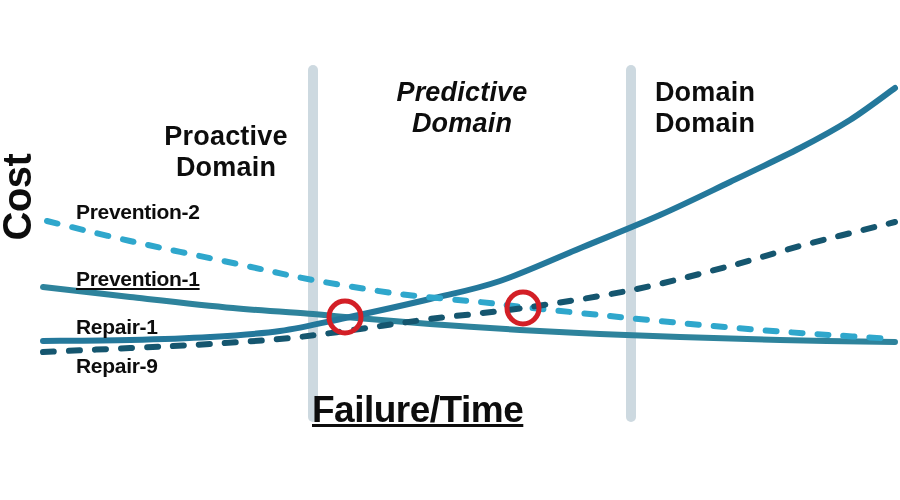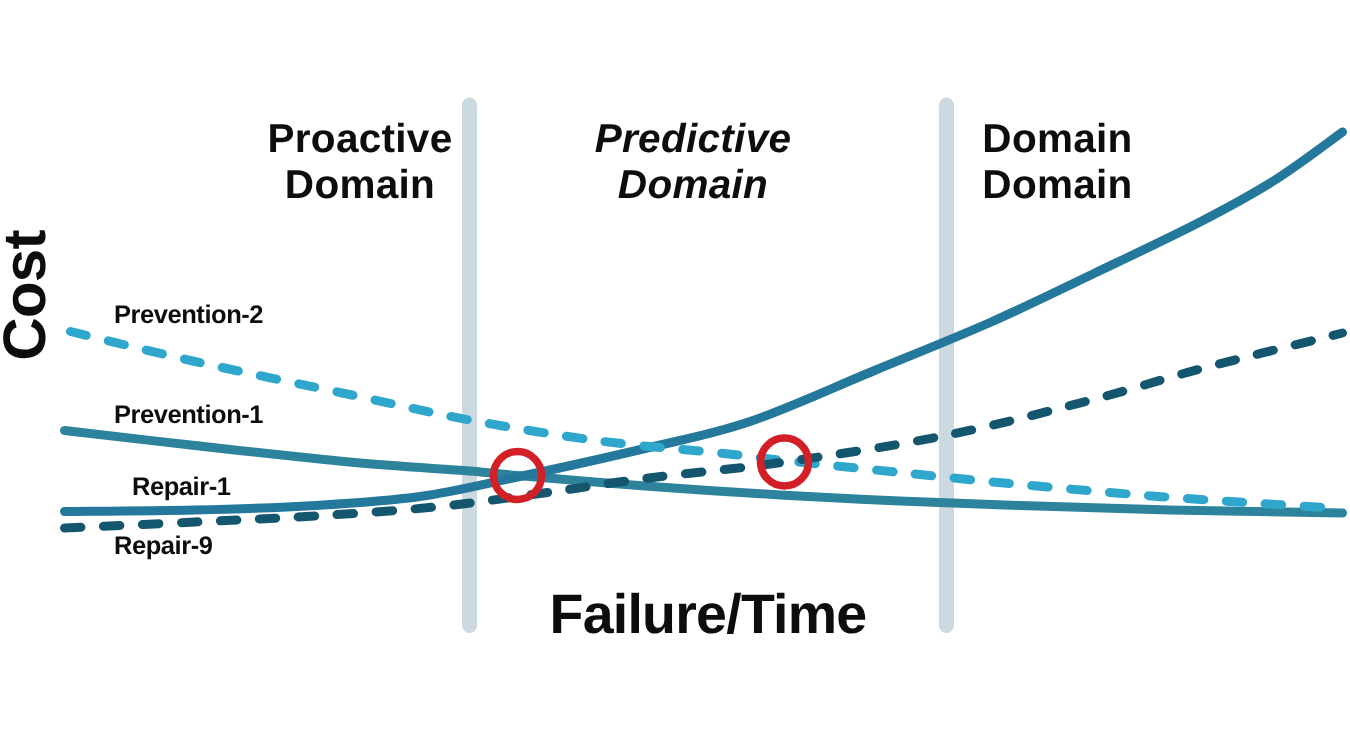--- a/index.html
+++ b/index.html
@@ -6,36 +6,36 @@
   .stage{
     position:relative;width:900px;height:500px;background:#ffffff;overflow:hidden;
     font-family:"Liberation Sans", sans-serif;color:#0d0d0d;
   }
   .stage svg{position:absolute;left:0;top:0;}
   .txt{position:absolute;white-space:nowrap;}
   .domain-label{
     top:77px;width:240px;text-align:center;
     font-size:27px;line-height:31px;font-weight:bold;letter-spacing:.2px;
   }
-  .dl-proactive{left:120px;}
+  .dl-proactive{left:106px;margin-top:44px;}
   .dl-predictive{left:342px;font-style:italic;}
   .dl-fault{left:585px;}
-  .curve-label{font-size:17px;font-weight:bold;letter-spacing:-.3px;}
+  .curve-label{font-size:21px;font-weight:bold;letter-spacing:-.3px;}
   .cl-prevention2{left:76px;top:200px;}
-  .cl-prevention1{left:76px;top:267px;}
-  .cl-repair1{left:76px;top:315px;margin-left:12px;}
+  .cl-prevention1{left:76px;top:267px;text-decoration:underline;}
+  .cl-repair1{left:76px;top:315px;}
   .cl-repair2{left:76px;top:354px;}
   .axis-y{
     left:-48px;top:176px;width:130px;height:42px;text-align:center;
     font-size:40px;line-height:42px;font-weight:bold;letter-spacing:-.5px;
     transform:rotate(-90deg);
   }
   .axis-x{
-    left:312px;top:390px;width:320px;text-align:center;
-    font-size:37px;line-height:40px;font-weight:bold;letter-spacing:-.5px;
+    left:312px;top:390px;width:320px;
+    font-size:37px;line-height:40px;font-weight:bold;letter-spacing:-.5px;text-decoration:underline;
   }
 </style>
 </head>
 <body>
 
 <div class="stage">
 
   <svg width="900" height="500" viewBox="0 0 900 500" aria-hidden="true">
       <line x1="313" y1="70" x2="313" y2="417" stroke="#cdd9e0" stroke-width="10" stroke-linecap="round"></line>
       <line x1="631" y1="70" x2="631" y2="417" stroke="#cdd9e0" stroke-width="10" stroke-linecap="round"></line>

